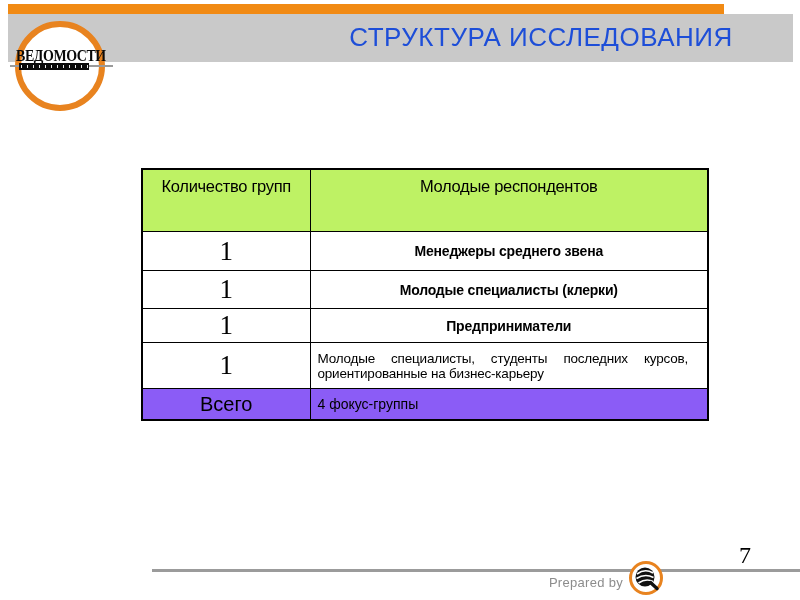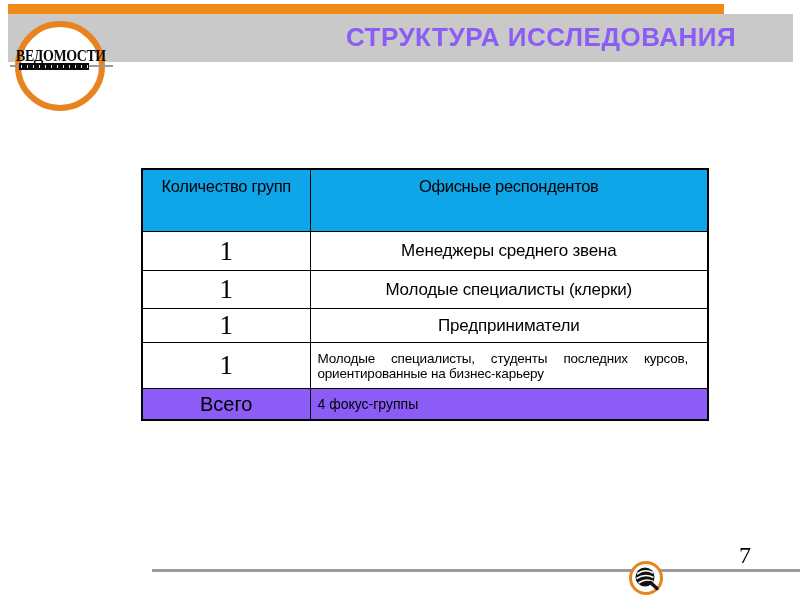--- a/index.html
+++ b/index.html
@@ -6,21 +6,21 @@
   #slide{
     position:relative;width:800px;height:600px;background:#fff;overflow:hidden;
     font-family:"Liberation Sans",sans-serif;
   }
   
   .top-bar{position:absolute;left:8px;top:4px;width:716px;height:10px;background:#F18A14;}
   
   .title-band{position:absolute;left:8px;top:14px;width:785px;height:48px;background:#C9C9C9;}
   .slide-title{
     position:absolute;left:288px;top:22px;width:506px;text-align:center;
-    font-size:26px;font-weight:bold;color:#8b5cf6;letter-spacing:0.5px;white-space:nowrap;
+    font-size:26px;font-weight:normal;color:#1d4ed8;letter-spacing:0.5px;white-space:nowrap;
   }
   
   .logo-circle{
     position:absolute;left:15px;top:21px;width:90px;height:90px;box-sizing:border-box;
     border:6px solid #E8831F;border-radius:50%;background:#fff;
   }
   .logo-line{position:absolute;left:10px;top:65px;width:103px;height:2px;background:#9A9A9A;}
   .logo-title{
     position:absolute;left:16px;top:46px;width:94px;text-align:center;
     font-family:"Liberation Serif",serif;font-weight:bold;font-size:17px;color:#0a0a0a;
@@ -33,28 +33,28 @@
   }
   
   table.struct{
     position:absolute;left:141px;top:168px;width:566px;border-collapse:collapse;
     border:2px solid #000;table-layout:fixed;
   }
   table.struct td{border:1px solid #000;color:#000;overflow:hidden;}
   col.c-count{width:168px;}
   col.c-status{width:398px;}
   td.hdr{
-    background:#0ea5e9;height:53px;vertical-align:top;text-align:center;
+    background:#bef264;height:53px;vertical-align:top;text-align:center;
     font-size:16.5px;padding-top:7px;letter-spacing:-0.3px;
   }
   td.count{
     text-align:center;vertical-align:middle;
     font-family:"Liberation Serif",serif;font-size:27px;font-weight:normal;
   }
-  td.status{text-align:center;vertical-align:middle;font-size:17px;letter-spacing:-0.2px;}
+  td.status{text-align:center;vertical-align:middle;font-size:14px;letter-spacing:-0.2px;font-weight:bold;}
   tr.r1 td{height:36px;} tr.r2 td{height:35px;} tr.r3 td{height:30px;}
   tr.r4 td{height:41px;}
   td.status-just{
     text-align:justify;vertical-align:middle;font-size:13.5px;
     padding:2px 19px 2px 7px;letter-spacing:-0.2px;
   }
   tr.total td{background:#8b5cf6;height:28px;}
   td.total-label{text-align:center;vertical-align:middle;font-size:20px;}
   td.total-value{text-align:left;vertical-align:middle;font-size:14px;padding-left:7px;}
   
@@ -91,21 +91,21 @@
   <div class="logo-tagline-bar"></div>
 
   <table class="struct">
     <colgroup>
         <col class="c-count">
         <col class="c-status">
       </colgroup>
     <tbody>
       <tr>
         <td class="hdr">Количество групп</td>
-        <td class="hdr">Офисные респондентов</td>
+        <td class="hdr">Молодые респондентов</td>
       </tr>
       <tr class="r1">
         <td class="count">1</td>
         <td class="status">Менеджеры среднего звена</td>
       </tr>
       <tr class="r2">
         <td class="count">1</td>
         <td class="status">Молодые специалисты (клерки)</td>
       </tr>
       <tr class="r3">
@@ -118,20 +118,21 @@
       </tr>
       <tr class="total">
         <td class="total-label">Всего</td>
         <td class="total-value">4 фокус-группы</td>
       </tr>
     </tbody>
   </table>
 
   <div class="footer-line"></div>
   <div class="page-number">7</div>
+  <div class="prepared-by">Prepared by</div>
   <div class="q-circle">
     <svg width="28" height="28" viewBox="0 0 28 28">
       <circle cx="13" cy="13" r="9.5" fill="#111"></circle>
       <path d="M5 10 Q13 4 21 9" stroke="#fff" stroke-width="1.6" fill="none"></path>
       <path d="M4.5 14.5 Q13 9 21.5 13.5" stroke="#fff" stroke-width="1.6" fill="none"></path>
       <path d="M6.5 19 Q14 14 21 17.5" stroke="#fff" stroke-width="1.6" fill="none"></path>
       <path d="M18.5 18.5 L25 24.5" stroke="#111" stroke-width="3.4" fill="none" stroke-linecap="round"></path>
     </svg>
   </div>
 

